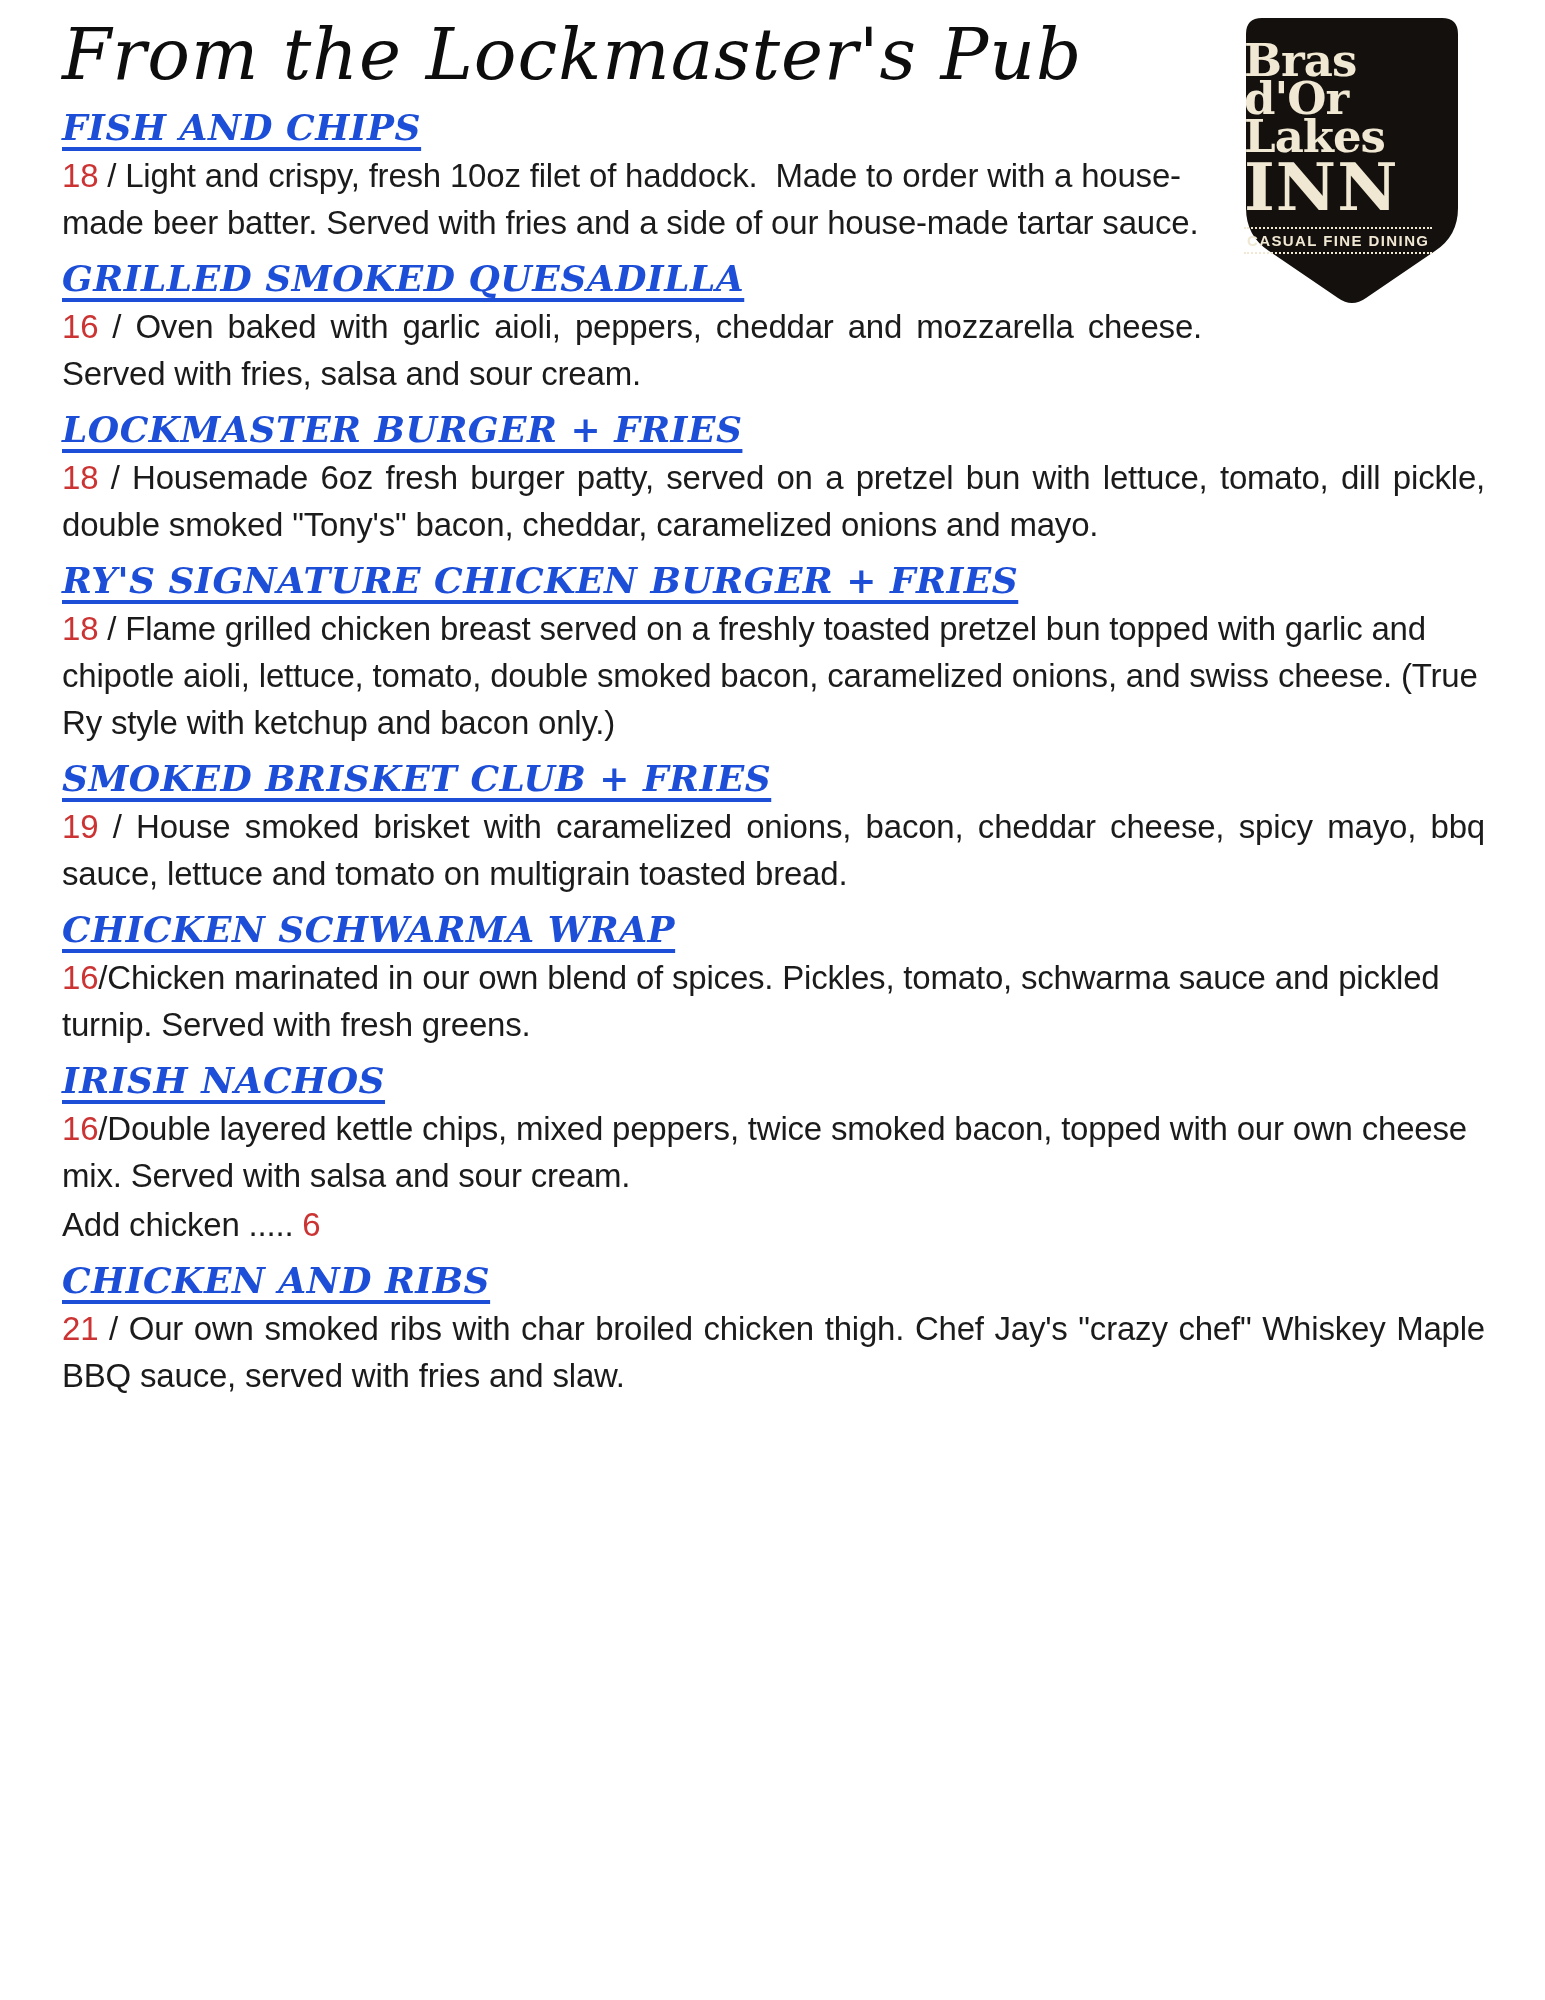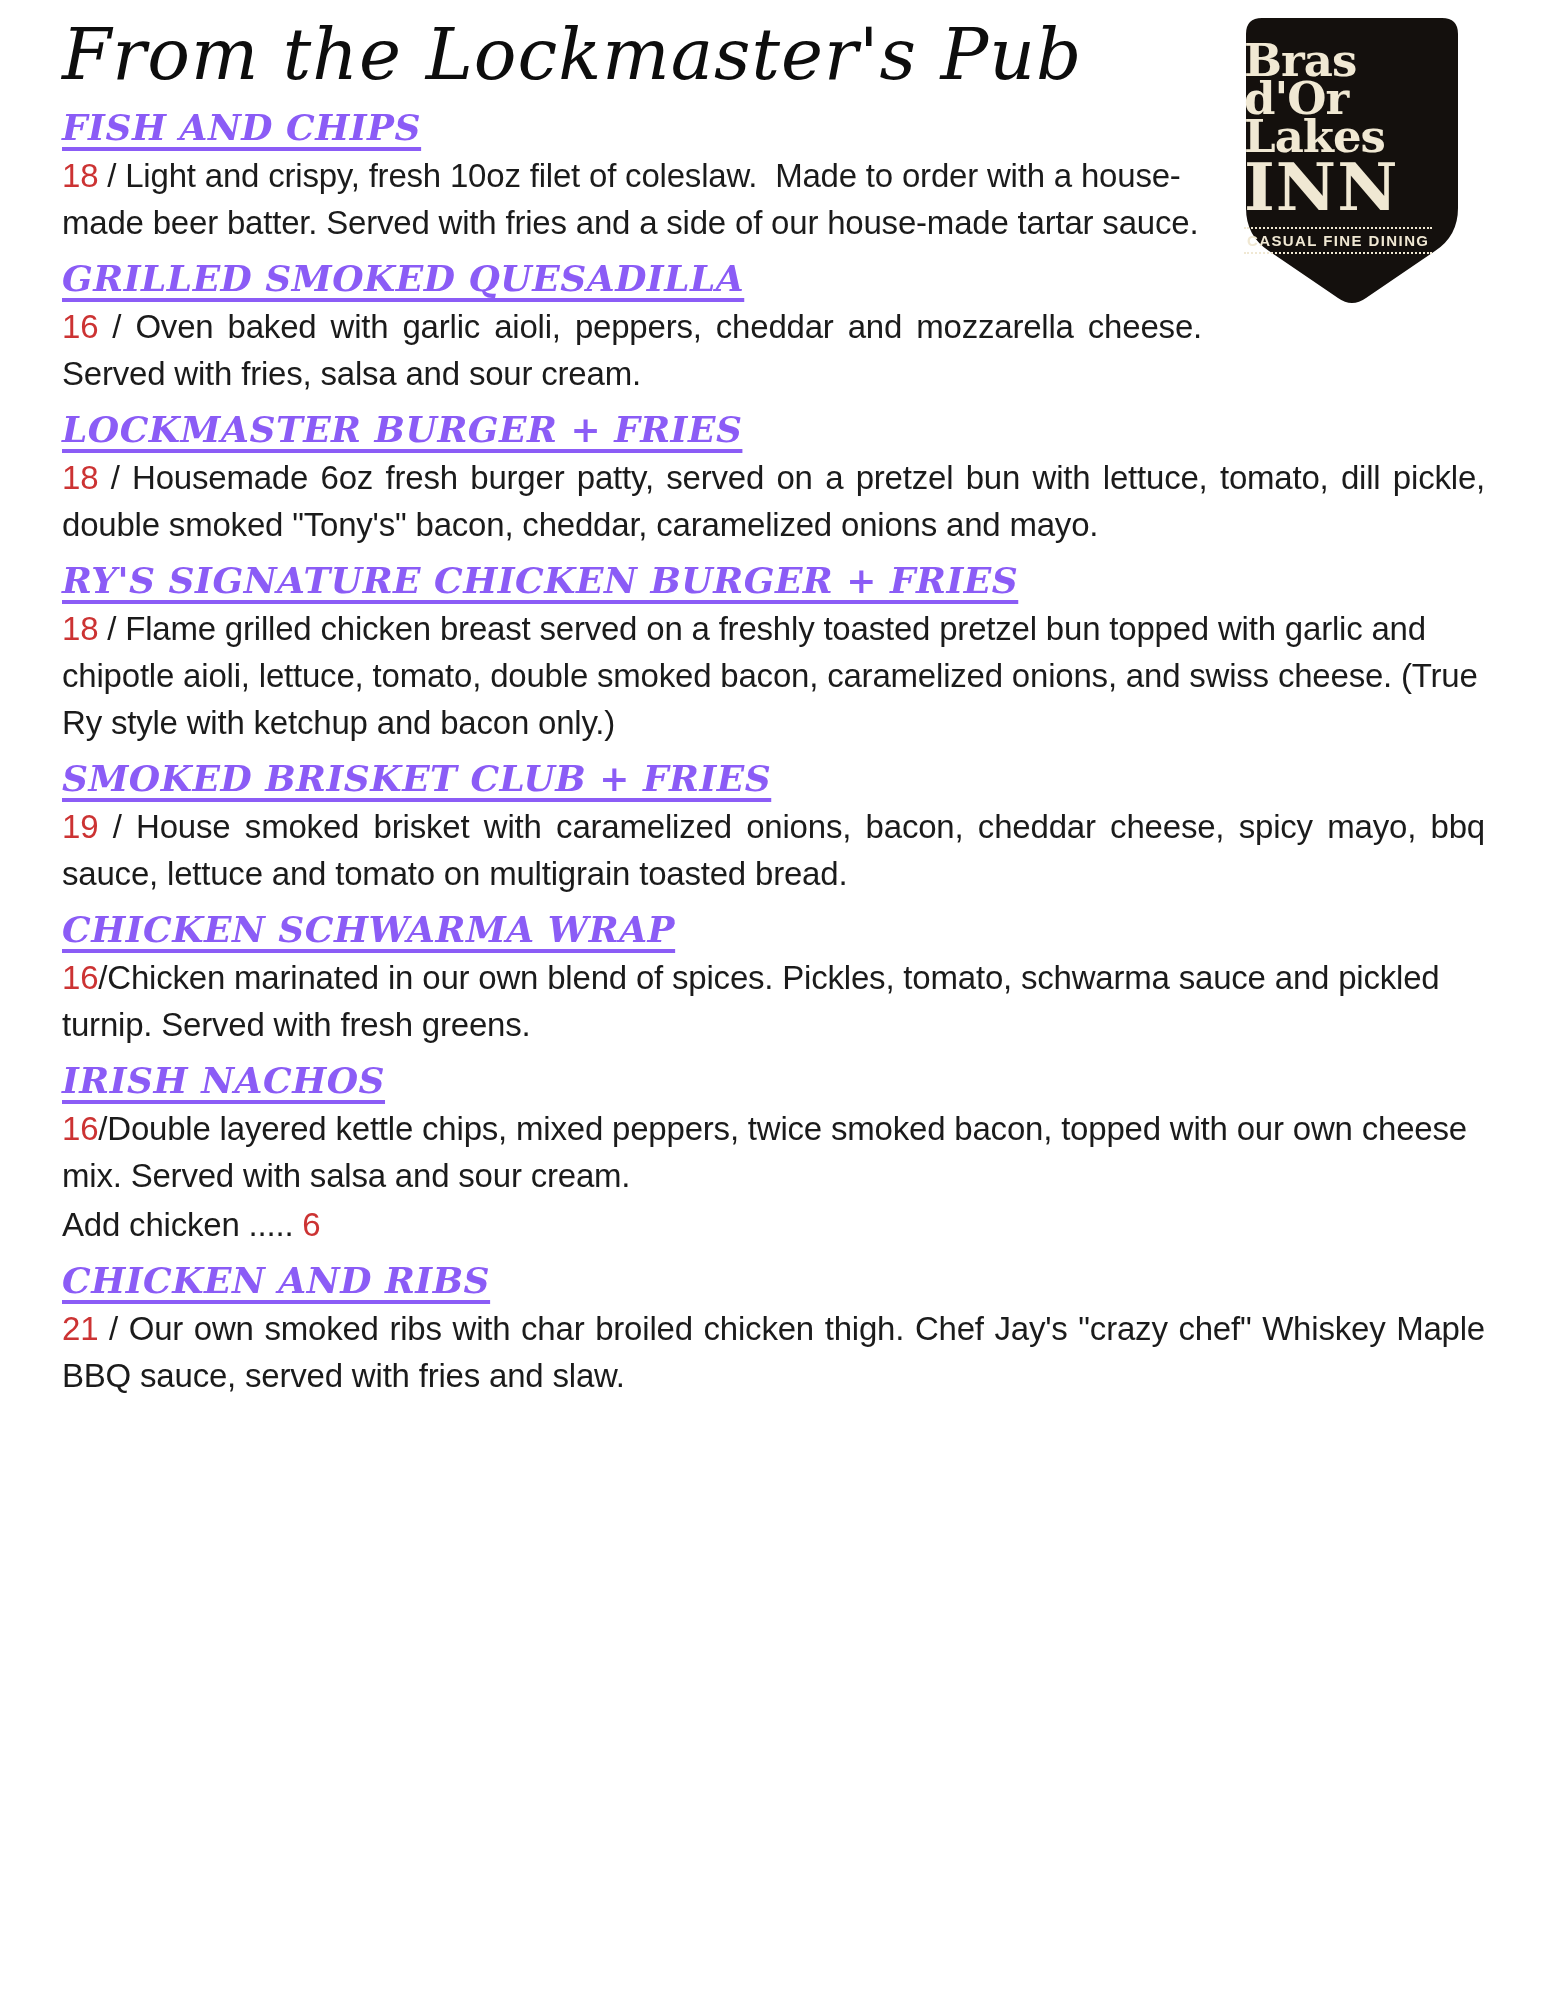--- a/index.html
+++ b/index.html
@@ -76,21 +76,21 @@
   }
 
   
   .item-name{
     font-family:"DejaVu Serif",serif;
     font-style:italic;
     font-weight:700;
     font-size:36px;
     line-height:1.15;
     margin:11px 0 5px 0;
-    color:#8b5cf6;
+    color:#1d4ed8;
     letter-spacing:0.5px;
   }
   .item-name .u{
     text-decoration:underline;
     text-decoration-thickness:3.5px;
     text-underline-offset:7px;
   }
   .desc{
     font-size:33px;
     line-height:1.42;
@@ -119,21 +119,21 @@
         <div class="badge-inn">INN</div>
         <div class="badge-tagline">CASUAL FINE DINING</div>
       </div>
     </div>
   </div>
 
   <h1 class="title">From the Lockmaster's Pub</h1>
 
   <section>
     <h2 class="item-name"><span class="u">FISH AND CHIPS</span></h2>
-    <p class="desc"><span class="price">18</span><span> / </span><span>Light and crispy, fresh 10oz filet of coleslaw.  Made to order with a house-made beer batter. Served with fries and a side of our house-made tartar sauce.</span></p>
+    <p class="desc"><span class="price">18</span><span> / </span><span>Light and crispy, fresh 10oz filet of haddock.  Made to order with a house-made beer batter. Served with fries and a side of our house-made tartar sauce.</span></p>
   </section>
 
 
   <section>
     <h2 class="item-name"><span class="u">GRILLED SMOKED QUESADILLA</span></h2>
     <p class="desc justify"><span class="price">16</span><span> / </span><span>Oven baked with garlic aioli, peppers, cheddar and mozzarella cheese. Served with fries, salsa and sour cream.</span></p>
   </section>
 
   <section>
     <h2 class="item-name"><span class="u">LOCKMASTER BURGER + FRIES</span></h2>

